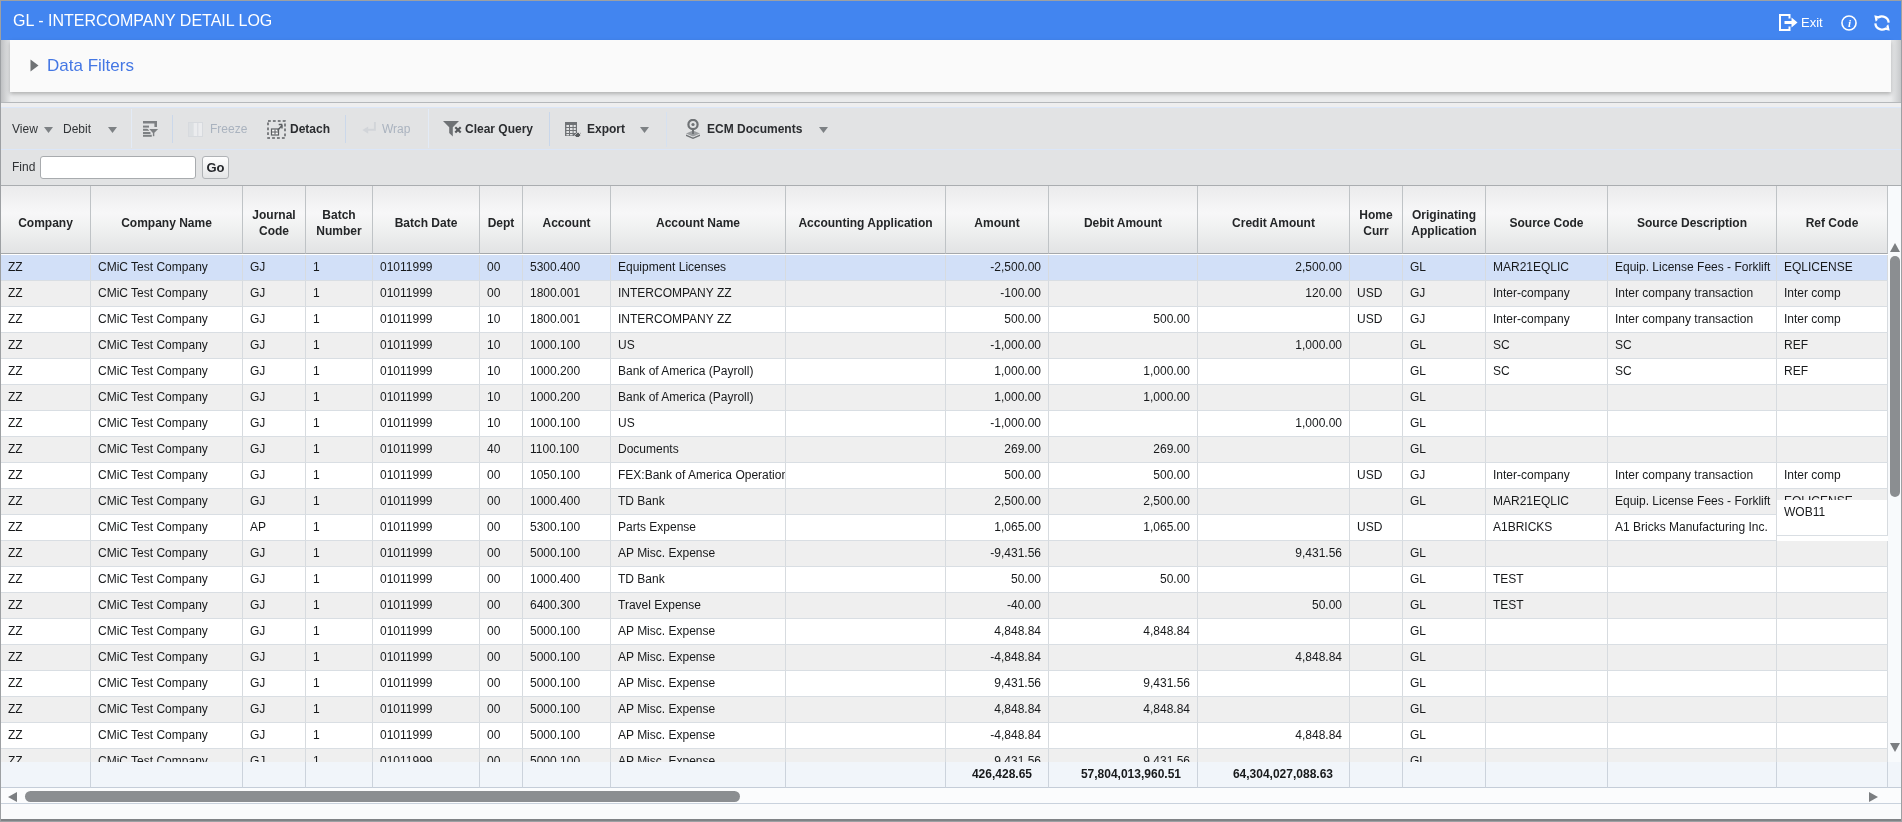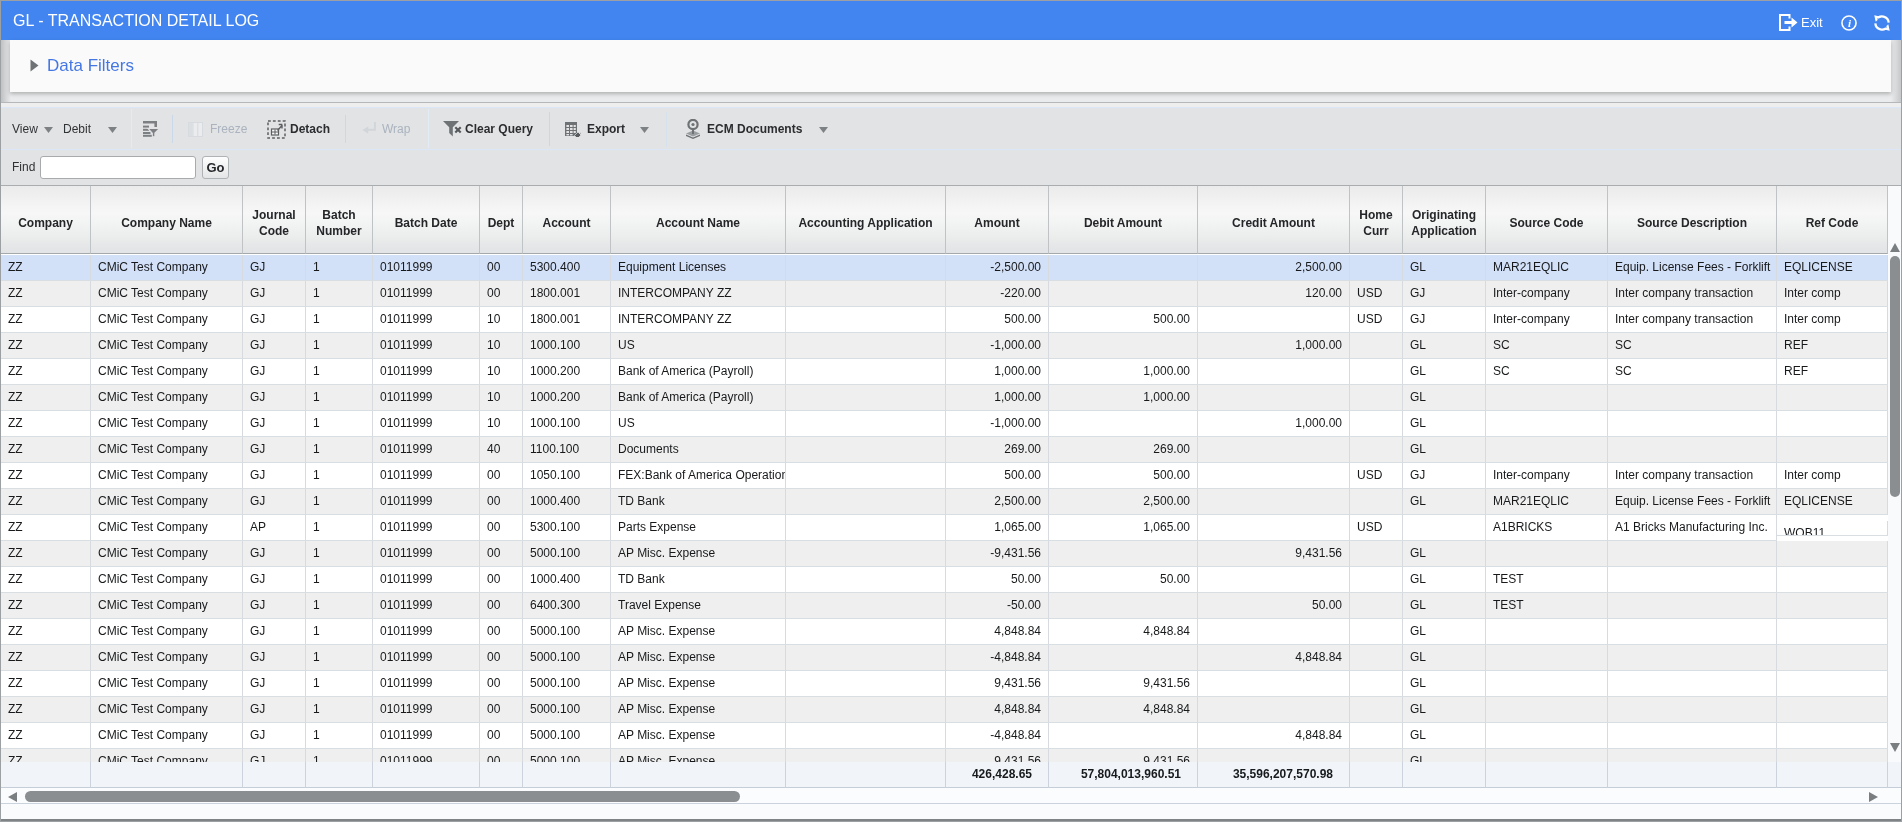--- a/index.html
+++ b/index.html
@@ -12,21 +12,21 @@
 .hc{position:absolute;background:linear-gradient(#ebebec 0%,#f7f7f8 40%,#f1f2f2 60%,#e2e3e4 100%);border-right:1px solid #bfc3c6;
     border-bottom:1px solid #a6a9ac;font-size:12px;font-weight:bold;color:#242628;text-align:center;
     display:flex;align-items:center;justify-content:center;line-height:16px;padding-top:7px}
 .tbtn{position:absolute;top:108px;height:41px;display:flex;align-items:center;font-size:12px;color:#303336;white-space:nowrap}
 .tbtn b{color:#2b2d30}
 .dis{color:#aab3bf}
 </style></head><body>
 
 <div class="abs" style="left:0;top:0;width:1902px;height:822px;border:1px solid #9da0a3;background:#fff"></div>
 <div class="abs" style="left:1px;top:1px;width:1900px;height:39px;background:#4285f0"></div>
-<div class="abs" style="left:13px;top:12px;font-size:16px;color:#fff">GL - TRANSACTION DETAIL LOG</div>
+<div class="abs" style="left:13px;top:12px;font-size:16px;color:#fff">GL - INTERCOMPANY DETAIL LOG</div>
 <svg class="abs" style="left:1779px;top:14px" width="20" height="17" viewBox="0 0 20 17">
 <path d="M10.5 4.5 V1 H1 V16 H10.5 V12.5" fill="none" stroke="#fff" stroke-width="2"></path>
 <path d="M5.5 7.1 h7 V3.6 L18.5 8.5 L12.5 13.4 V9.9 h-7 z" fill="#fff"></path>
   </svg>
 <div class="abs" style="left:1801px;top:15px;font-size:13px;color:#fff">Exit</div>
 <svg class="abs" style="left:1841px;top:15px" width="16" height="16" viewBox="0 0 15 15">
 <circle cx="7.5" cy="7.5" r="6.6" fill="none" stroke="#fff" stroke-width="1.5"></circle>
 <text x="8" y="11.4" font-family="Liberation Serif,serif" font-style="italic" font-weight="bold" font-size="10.5" fill="#fff" text-anchor="middle">i</text>
   </svg>
 <svg class="abs" style="left:1873px;top:14px" width="18" height="18" viewBox="0 0 17 17">
@@ -179,21 +179,21 @@
 <div class="c" style="left:1777px;top:255px;width:111px;height:26px;background:#d2e0f8">EQLICENSE</div>
 <div class="c" style="left:1px;top:281px;width:90px;height:26px;background:#efefef">ZZ</div>
 <div class="c" style="left:91px;top:281px;width:152px;height:26px;background:#efefef">CMiC Test Company</div>
 <div class="c" style="left:243px;top:281px;width:63px;height:26px;background:#efefef">GJ</div>
 <div class="c" style="left:306px;top:281px;width:67px;height:26px;background:#efefef">1</div>
 <div class="c" style="left:373px;top:281px;width:107px;height:26px;background:#efefef">01011999</div>
 <div class="c" style="left:480px;top:281px;width:43px;height:26px;background:#efefef">00</div>
 <div class="c" style="left:523px;top:281px;width:88px;height:26px;background:#efefef">1800.001</div>
 <div class="c" style="left:611px;top:281px;width:175px;height:26px;background:#efefef">INTERCOMPANY ZZ</div>
 <div class="c" style="left:786px;top:281px;width:160px;height:26px;background:#efefef"></div>
-<div class="c r" style="left:946px;top:281px;width:103px;height:26px;background:#efefef">-220.00</div>
+<div class="c r" style="left:946px;top:281px;width:103px;height:26px;background:#efefef">-100.00</div>
 <div class="c r" style="left:1049px;top:281px;width:149px;height:26px;background:#efefef"></div>
 <div class="c r" style="left:1198px;top:281px;width:152px;height:26px;background:#efefef">120.00</div>
 <div class="c" style="left:1350px;top:281px;width:53px;height:26px;background:#efefef">USD</div>
 <div class="c" style="left:1403px;top:281px;width:83px;height:26px;background:#efefef">GJ</div>
 <div class="c" style="left:1486px;top:281px;width:122px;height:26px;background:#efefef">Inter-company</div>
 <div class="c" style="left:1608px;top:281px;width:169px;height:26px;background:#efefef">Inter company transaction</div>
 <div class="c" style="left:1777px;top:281px;width:111px;height:26px;background:#efefef">Inter comp</div>
 <div class="c" style="left:1px;top:307px;width:90px;height:26px;background:#ffffff">ZZ</div>
 <div class="c" style="left:91px;top:307px;width:152px;height:26px;background:#ffffff">CMiC Test Company</div>
 <div class="c" style="left:243px;top:307px;width:63px;height:26px;background:#ffffff">GJ</div>
@@ -339,21 +339,21 @@
 <div class="c" style="left:523px;top:515px;width:88px;height:26px;background:#ffffff">5300.100</div>
 <div class="c" style="left:611px;top:515px;width:175px;height:26px;background:#ffffff">Parts Expense</div>
 <div class="c" style="left:786px;top:515px;width:160px;height:26px;background:#ffffff"></div>
 <div class="c r" style="left:946px;top:515px;width:103px;height:26px;background:#ffffff">1,065.00</div>
 <div class="c r" style="left:1049px;top:515px;width:149px;height:26px;background:#ffffff">1,065.00</div>
 <div class="c r" style="left:1198px;top:515px;width:152px;height:26px;background:#ffffff"></div>
 <div class="c" style="left:1350px;top:515px;width:53px;height:26px;background:#ffffff">USD</div>
 <div class="c" style="left:1403px;top:515px;width:83px;height:26px;background:#ffffff"></div>
 <div class="c" style="left:1486px;top:515px;width:122px;height:26px;background:#ffffff">A1BRICKS</div>
 <div class="c" style="left:1608px;top:515px;width:169px;height:26px;background:#ffffff">A1 Bricks Manufacturing Inc.</div>
-<div class="c" style="left:1777px;top:521px;width:111px;height:15px;background:#ffffff">WOB11</div>
+<div class="c" style="left:1777px;top:500px;width:111px;height:36px;background:#ffffff">WOB11</div>
 <div class="c" style="left:1px;top:541px;width:90px;height:26px;background:#efefef">ZZ</div>
 <div class="c" style="left:91px;top:541px;width:152px;height:26px;background:#efefef">CMiC Test Company</div>
 <div class="c" style="left:243px;top:541px;width:63px;height:26px;background:#efefef">GJ</div>
 <div class="c" style="left:306px;top:541px;width:67px;height:26px;background:#efefef">1</div>
 <div class="c" style="left:373px;top:541px;width:107px;height:26px;background:#efefef">01011999</div>
 <div class="c" style="left:480px;top:541px;width:43px;height:26px;background:#efefef">00</div>
 <div class="c" style="left:523px;top:541px;width:88px;height:26px;background:#efefef">5000.100</div>
 <div class="c" style="left:611px;top:541px;width:175px;height:26px;background:#efefef">AP Misc. Expense</div>
 <div class="c" style="left:786px;top:541px;width:160px;height:26px;background:#efefef"></div>
 <div class="c r" style="left:946px;top:541px;width:103px;height:26px;background:#efefef">-9,431.56</div>
@@ -383,21 +383,21 @@
 <div class="c" style="left:1777px;top:567px;width:111px;height:26px;background:#ffffff"></div>
 <div class="c" style="left:1px;top:593px;width:90px;height:26px;background:#efefef">ZZ</div>
 <div class="c" style="left:91px;top:593px;width:152px;height:26px;background:#efefef">CMiC Test Company</div>
 <div class="c" style="left:243px;top:593px;width:63px;height:26px;background:#efefef">GJ</div>
 <div class="c" style="left:306px;top:593px;width:67px;height:26px;background:#efefef">1</div>
 <div class="c" style="left:373px;top:593px;width:107px;height:26px;background:#efefef">01011999</div>
 <div class="c" style="left:480px;top:593px;width:43px;height:26px;background:#efefef">00</div>
 <div class="c" style="left:523px;top:593px;width:88px;height:26px;background:#efefef">6400.300</div>
 <div class="c" style="left:611px;top:593px;width:175px;height:26px;background:#efefef">Travel Expense</div>
 <div class="c" style="left:786px;top:593px;width:160px;height:26px;background:#efefef"></div>
-<div class="c r" style="left:946px;top:593px;width:103px;height:26px;background:#efefef">-50.00</div>
+<div class="c r" style="left:946px;top:593px;width:103px;height:26px;background:#efefef">-40.00</div>
 <div class="c r" style="left:1049px;top:593px;width:149px;height:26px;background:#efefef"></div>
 <div class="c r" style="left:1198px;top:593px;width:152px;height:26px;background:#efefef">50.00</div>
 <div class="c" style="left:1350px;top:593px;width:53px;height:26px;background:#efefef"></div>
 <div class="c" style="left:1403px;top:593px;width:83px;height:26px;background:#efefef">GL</div>
 <div class="c" style="left:1486px;top:593px;width:122px;height:26px;background:#efefef">TEST</div>
 <div class="c" style="left:1608px;top:593px;width:169px;height:26px;background:#efefef"></div>
 <div class="c" style="left:1777px;top:593px;width:111px;height:26px;background:#efefef"></div>
 <div class="c" style="left:1px;top:619px;width:90px;height:26px;background:#ffffff">ZZ</div>
 <div class="c" style="left:91px;top:619px;width:152px;height:26px;background:#ffffff">CMiC Test Company</div>
 <div class="c" style="left:243px;top:619px;width:63px;height:26px;background:#ffffff">GJ</div>
@@ -505,21 +505,21 @@
 <div class="c b" style="left:91px;top:762px;width:152px;height:26px;background:#f1f5fa;border-right:1px solid #ccd3dc;border-bottom:1px solid #c5cdd8"></div>
 <div class="c b" style="left:243px;top:762px;width:63px;height:26px;background:#f1f5fa;border-right:1px solid #ccd3dc;border-bottom:1px solid #c5cdd8"></div>
 <div class="c b" style="left:306px;top:762px;width:67px;height:26px;background:#f1f5fa;border-right:1px solid #ccd3dc;border-bottom:1px solid #c5cdd8"></div>
 <div class="c b" style="left:373px;top:762px;width:107px;height:26px;background:#f1f5fa;border-right:1px solid #ccd3dc;border-bottom:1px solid #c5cdd8"></div>
 <div class="c b" style="left:480px;top:762px;width:43px;height:26px;background:#f1f5fa;border-right:1px solid #ccd3dc;border-bottom:1px solid #c5cdd8"></div>
 <div class="c b" style="left:523px;top:762px;width:88px;height:26px;background:#f1f5fa;border-right:1px solid #ccd3dc;border-bottom:1px solid #c5cdd8"></div>
 <div class="c b" style="left:611px;top:762px;width:175px;height:26px;background:#f1f5fa;border-right:1px solid #ccd3dc;border-bottom:1px solid #c5cdd8"></div>
 <div class="c b" style="left:786px;top:762px;width:160px;height:26px;background:#f1f5fa;border-right:1px solid #ccd3dc;border-bottom:1px solid #c5cdd8"></div>
 <div class="c r b tt" style="left:946px;top:762px;width:103px;height:26px;background:#f1f5fa;border-right:1px solid #ccd3dc;border-bottom:1px solid #c5cdd8">426,428.65</div>
 <div class="c r b tt" style="left:1049px;top:762px;width:149px;height:26px;background:#f1f5fa;border-right:1px solid #ccd3dc;border-bottom:1px solid #c5cdd8">57,804,013,960.51</div>
-<div class="c r b tt" style="left:1198px;top:762px;width:152px;height:26px;background:#f1f5fa;border-right:1px solid #ccd3dc;border-bottom:1px solid #c5cdd8">35,596,207,570.98</div>
+<div class="c r b tt" style="left:1198px;top:762px;width:152px;height:26px;background:#f1f5fa;border-right:1px solid #ccd3dc;border-bottom:1px solid #c5cdd8">64,304,027,088.63</div>
 <div class="c b" style="left:1350px;top:762px;width:53px;height:26px;background:#f1f5fa;border-right:1px solid #ccd3dc;border-bottom:1px solid #c5cdd8"></div>
 <div class="c b" style="left:1403px;top:762px;width:83px;height:26px;background:#f1f5fa;border-right:1px solid #ccd3dc;border-bottom:1px solid #c5cdd8"></div>
 <div class="c b" style="left:1486px;top:762px;width:122px;height:26px;background:#f1f5fa;border-right:1px solid #ccd3dc;border-bottom:1px solid #c5cdd8"></div>
 <div class="c b" style="left:1608px;top:762px;width:169px;height:26px;background:#f1f5fa;border-right:1px solid #ccd3dc;border-bottom:1px solid #c5cdd8"></div>
 <div class="c b" style="left:1777px;top:762px;width:111px;height:26px;background:#f1f5fa;border-right:1px solid #ccd3dc;border-bottom:1px solid #c5cdd8"></div>
 <svg class="abs" style="left:1890px;top:243px" width="10" height="9" viewBox="0 0 10 9">
     <path d="M5 0 L10 9 H0 z" fill="#7b7e81"></path>
   </svg>
 <div class="abs" style="left:1890px;top:256px;width:10px;height:241px;background:#8b8e91;border-radius:5px"></div>
 <svg class="abs" style="left:1890px;top:743px" width="10" height="9" viewBox="0 0 10 9">

